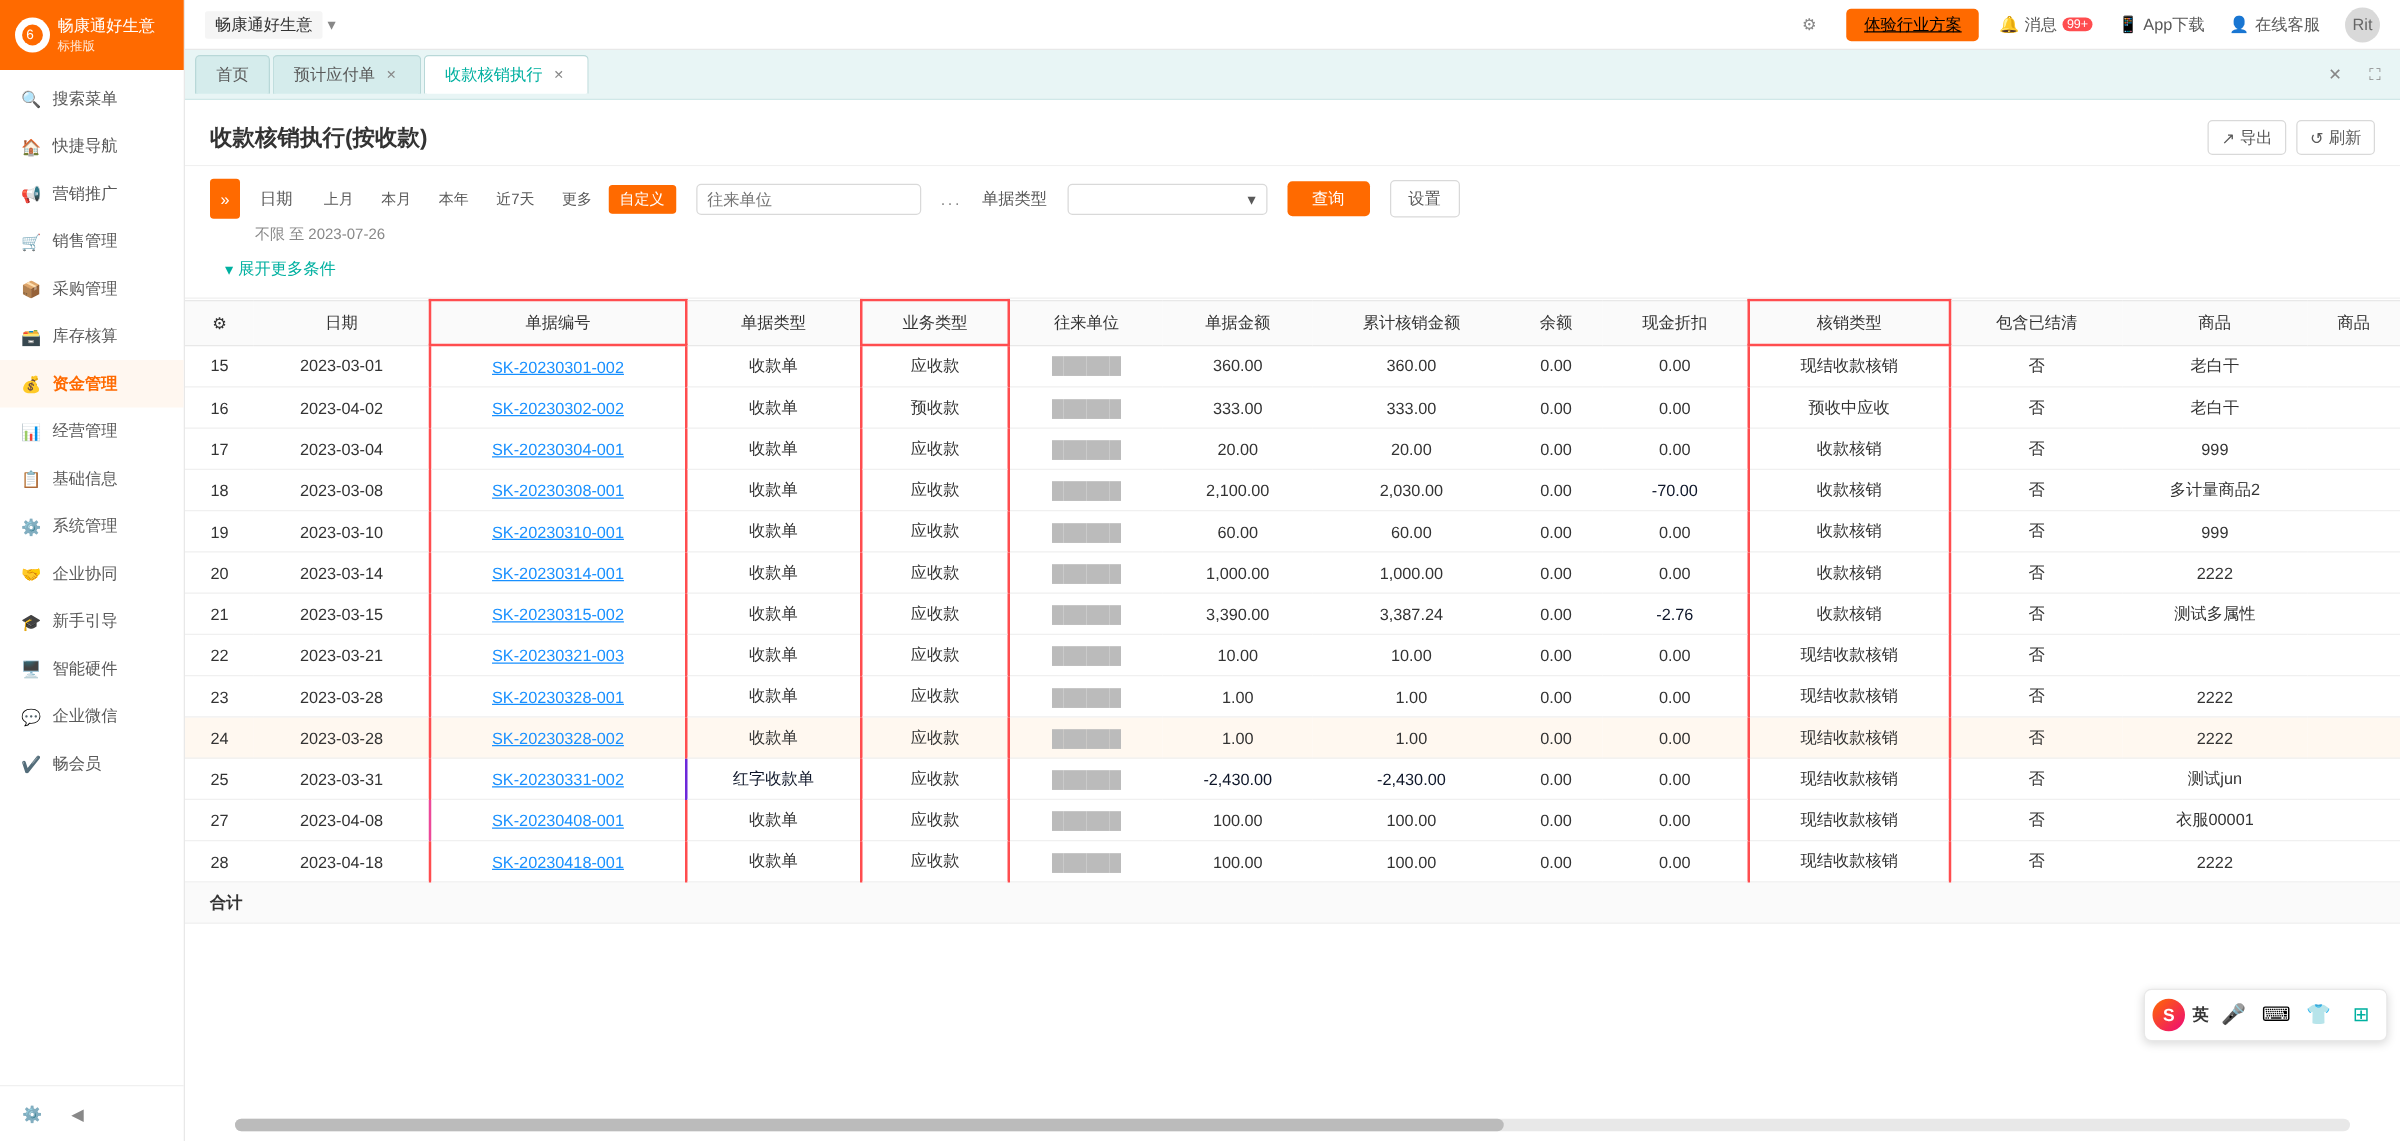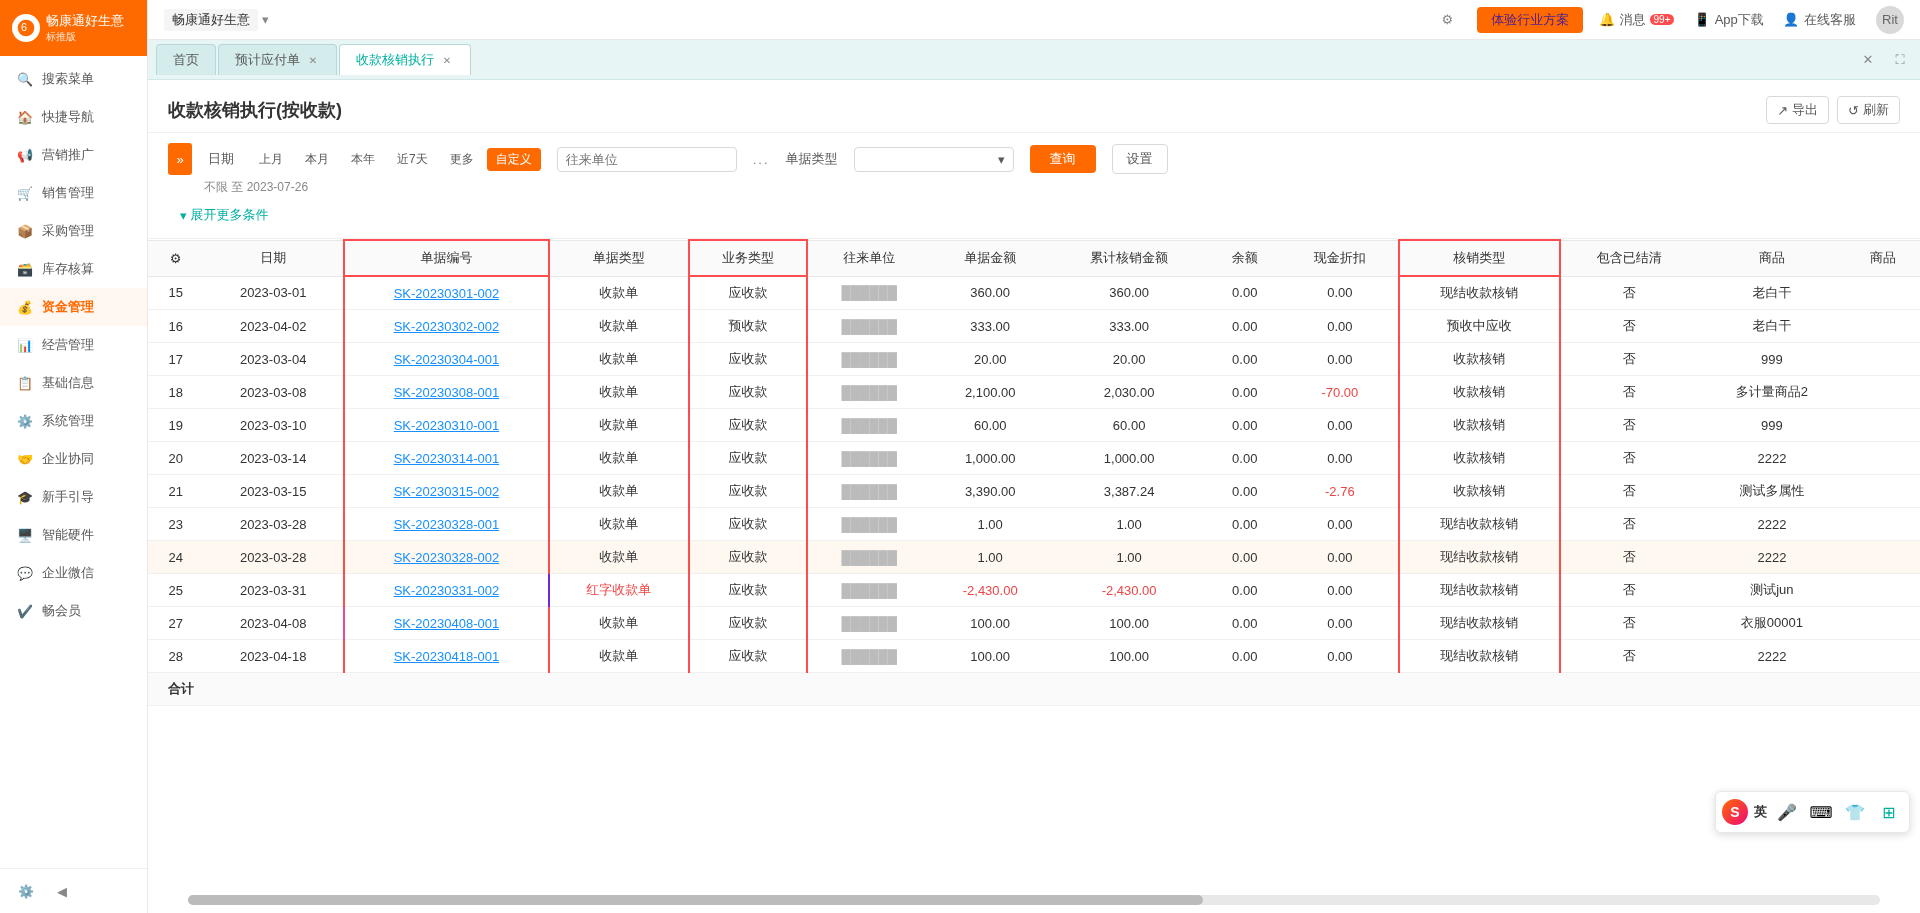--- a/index.html
+++ b/index.html
@@ -19,21 +19,21 @@
 
     
     .main { flex: 1; display: flex; flex-direction: column; overflow: hidden; }
 
     
     .topbar { height: 40px; background: #fff; border-bottom: 1px solid #e8e8e8; display: flex; align-items: center; padding: 0 16px; gap: 16px; }
     .topbar-workspace { display: flex; align-items: center; gap: 4px; flex: 1; }
     .topbar-workspace-name { color: #333; font-size: 13px; background: #f5f5f5; padding: 2px 8px; border-radius: 2px; }
     .topbar-workspace-arrow { color: #888; }
     .topbar-gear { width: 28px; height: 28px; display: flex; align-items: center; justify-content: center; cursor: pointer; color: #888; }
-    .topbar-btn { background: #ff6a00; color: #4c1d95; border: none; padding: 4px 14px; border-radius: 4px; cursor: pointer; font-size: 13px; }
+    .topbar-btn { background: #ff6a00; color: #000000; border: none; padding: 4px 14px; border-radius: 4px; cursor: pointer; font-size: 13px; text-decoration: underline; }
     .topbar-right { display: flex; align-items: center; gap: 20px; margin-left: auto; }
     .topbar-right-item { display: flex; align-items: center; gap: 4px; cursor: pointer; color: #595959; font-size: 13px; }
     .badge { background: #ff4d4f; color: #fff; font-size: 10px; padding: 0 4px; border-radius: 8px; min-width: 16px; text-align: center; }
     .user-avatar { width: 28px; height: 28px; background: #d9d9d9; border-radius: 50%; }
 
     
     .tabbar { height: 40px; background: #e8f5f5; display: flex; align-items: center; padding: 0 8px; gap: 2px; border-bottom: 1px solid #d0e8e8; position: relative; }
     .tab { display: flex; align-items: center; gap: 6px; padding: 6px 16px; border-radius: 4px 4px 0 0; cursor: pointer; font-size: 13px; color: #595959; background: #d5ecec; border: 1px solid #b8d8d8; border-bottom: none; }
     .tab.active { background: #fff; color: #00b0a0; border-color: #b8d8d8; }
     .tab-close { width: 14px; height: 14px; display: flex; align-items: center; justify-content: center; border-radius: 50%; color: #888; font-size: 10px; }
@@ -64,21 +64,21 @@
 
     
     .filter-toggle { width: 24px; height: 32px; background: #ff6a00; border-radius: 3px; display: flex; align-items: center; justify-content: center; cursor: pointer; color: #fff; flex-shrink: 0; }
 
     
     .table-wrap { flex: 1; overflow: auto; }
     table { width: 100%; border-collapse: collapse; font-size: 13px; }
     th { background: #fafafa; border-bottom: 1px solid #e8e8e8; border-top: 1px solid #e8e8e8; padding: 8px 10px; text-align: center; color: #333; font-weight: 500; white-space: nowrap; }
     td { border-bottom: 1px solid #f0f0f0; padding: 7px 10px; text-align: center; color: #333; white-space: nowrap; }
     .link-text { color: #1890ff; text-decoration: underline; cursor: pointer; }
-    .red-text { color: #ef4444; }
+    .red-text { color: #0f172a; }
 
     
     .summary-row td { background: #fafafa; font-weight: bold; }
 
     
     .table-scroll-bar { height: 10px; background: #e8e8e8; margin: 0 20px; border-radius: 5px; position: relative; }
 
     
     .floating-toolbar { position: fixed; bottom: 80px; right: 10px; background: #fff; border: 1px solid #e8e8e8; border-radius: 6px; padding: 6px; display: flex; align-items: center; gap: 6px; box-shadow: 0 2px 8px rgba(0,0,0,0.15); z-index: 100; }
     .floating-icon { width: 28px; height: 28px; display: flex; align-items: center; justify-content: center; cursor: pointer; border-radius: 4px; font-size: 16px; }
@@ -394,20 +394,36 @@
     <td class="">3,390.00</td>
     <td class="">3,387.24</td>
     <td>0.00</td>
     <td class="red-text">-2.76</td>
     <td style="border-left:2px solid #ff4d4f;border-right:2px solid #ff4d4f;">收款核销</td>
     <td>否</td>
     <td>测试多属性</td>
     <td></td>
   </tr>
             <tr>
+    <td>22</td>
+    <td>2023-03-21</td>
+    <td style="border-left:2px solid #ff4d4f;border-right:2px solid #ff4d4f;"><span class="link-text">SK-20230321-003</span></td>
+    <td class="">收款单</td>
+    <td style="border-left:2px solid #ff4d4f;border-right:2px solid #ff4d4f;">应收款</td>
+    <td style="color:#bbb;">██████</td>
+    <td class="">10.00</td>
+    <td class="">10.00</td>
+    <td>0.00</td>
+    <td class="">0.00</td>
+    <td style="border-left:2px solid #ff4d4f;border-right:2px solid #ff4d4f;">现结收款核销</td>
+    <td>否</td>
+    <td></td>
+    <td></td>
+  </tr>
+            <tr>
     <td>23</td>
     <td>2023-03-28</td>
     <td style="border-left:2px solid #ff4d4f;border-right:2px solid #ff4d4f;"><span class="link-text">SK-20230328-001</span></td>
     <td class="">收款单</td>
     <td style="border-left:2px solid #ff4d4f;border-right:2px solid #ff4d4f;">应收款</td>
     <td style="color:#bbb;">██████</td>
     <td class="">1.00</td>
     <td class="">1.00</td>
     <td>0.00</td>
     <td class="">0.00</td>

